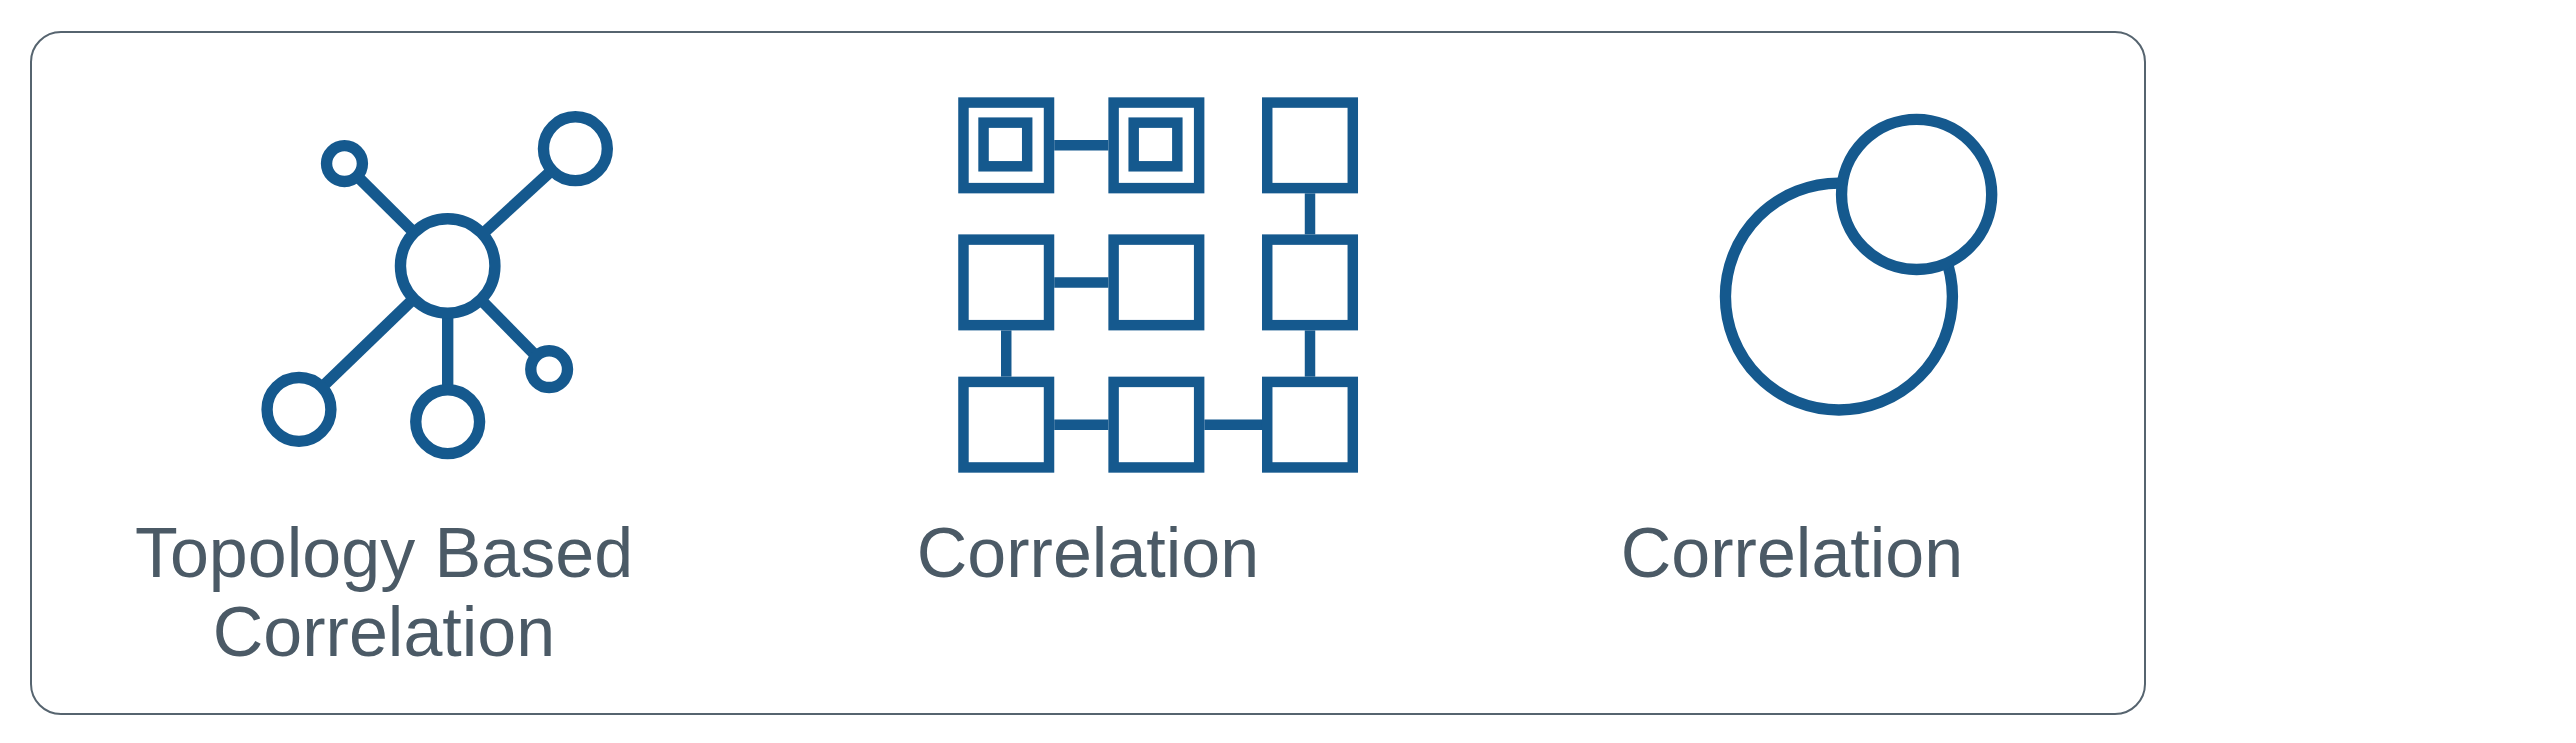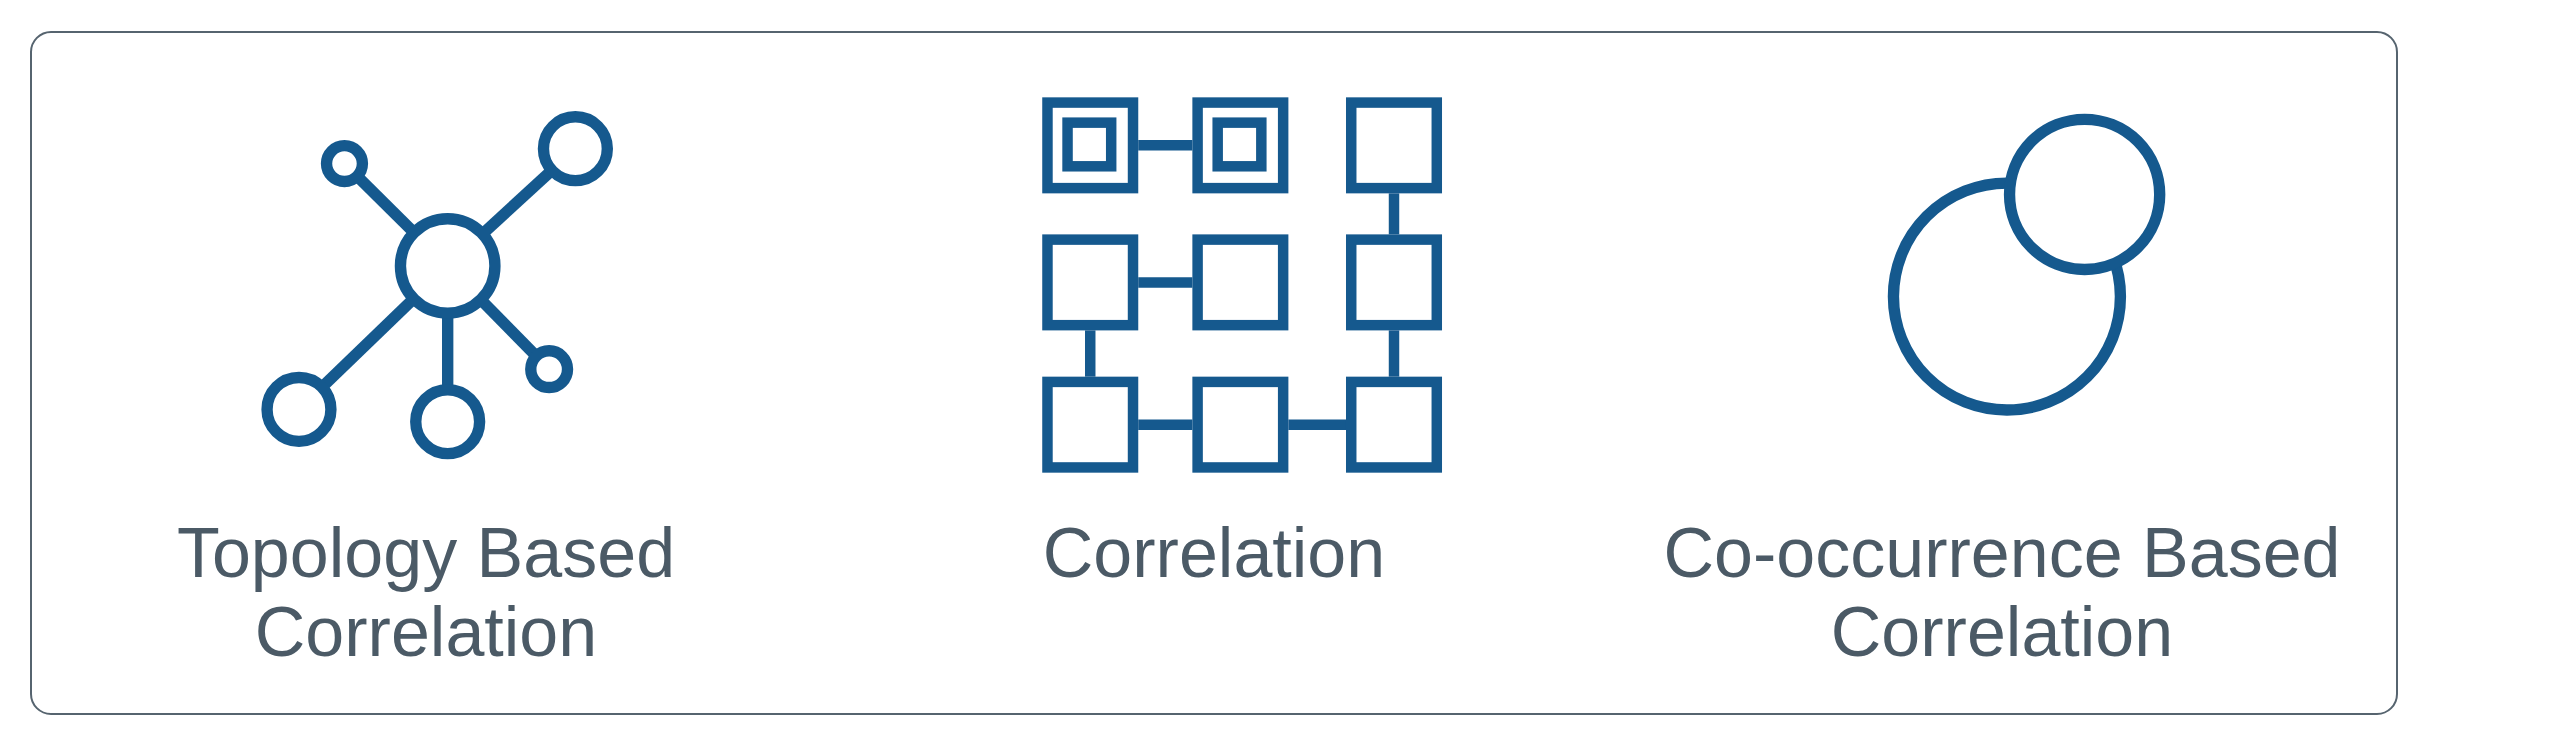--- a/index.html
+++ b/index.html
@@ -16,25 +16,25 @@
     height: 744px;
     background: var(--page-bg);
     font-family: "Liberation Sans", "DejaVu Sans", sans-serif;
     overflow: hidden;
     position: relative;
   }
   .card {
     position: absolute;
     left: 30px;
     top: 31px;
-    width: 2368px;
+    width: 2116px;
     height: 684px;
     background: var(--card-bg);
     border: 2.6px solid var(--card-border);
-    border-radius: 21px;
+    border-radius: 31px;
     display: flex;
     flex-direction: row;
   }
   .panel {
     position: relative;
     flex: 1 1 0;
     height: 100%;
   }
   .icon {
     position: absolute;
@@ -116,19 +116,18 @@
       <span class="line">Correlation</span>
     </div>
   </section>
 
   <section class="panel">
     <svg class="icon icon-cooccurrence" viewBox="0 0 340 370" fill="none" stroke="currentColor" stroke-width="13">
       <circle cx="143" cy="216" r="130"></circle>
       <circle cx="232" cy="99" r="86" fill="#ffffff"></circle>
     </svg>
     <div class="caption">
-      <span class="line">Co-occurrence Based</span>
       <span class="line">Correlation</span>
     </div>
   </section>
 
 </div>
 
 
 </body></html>

